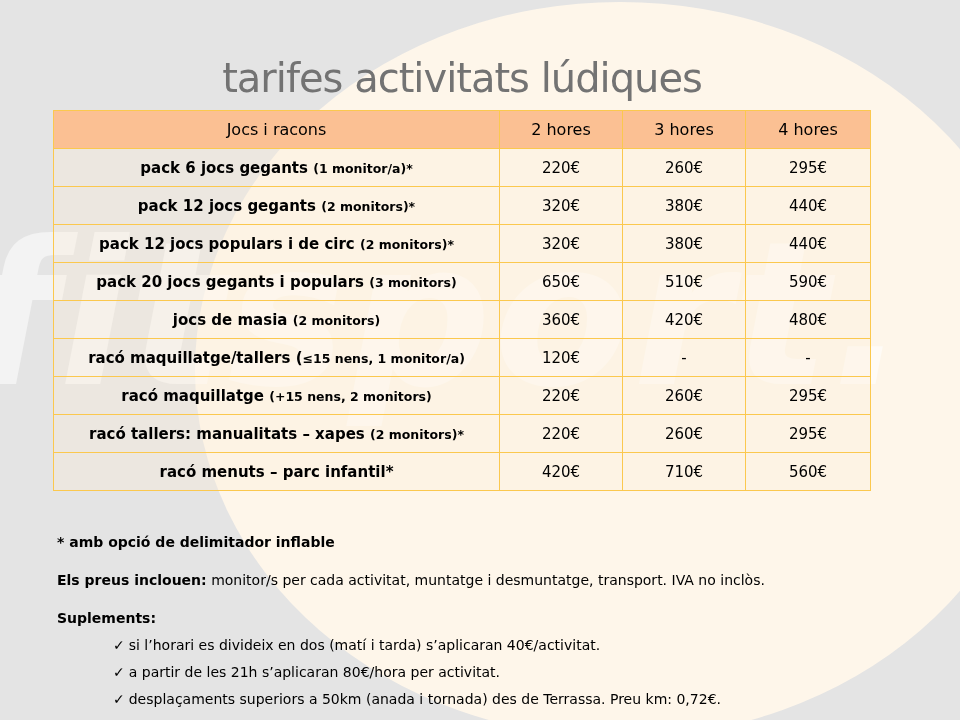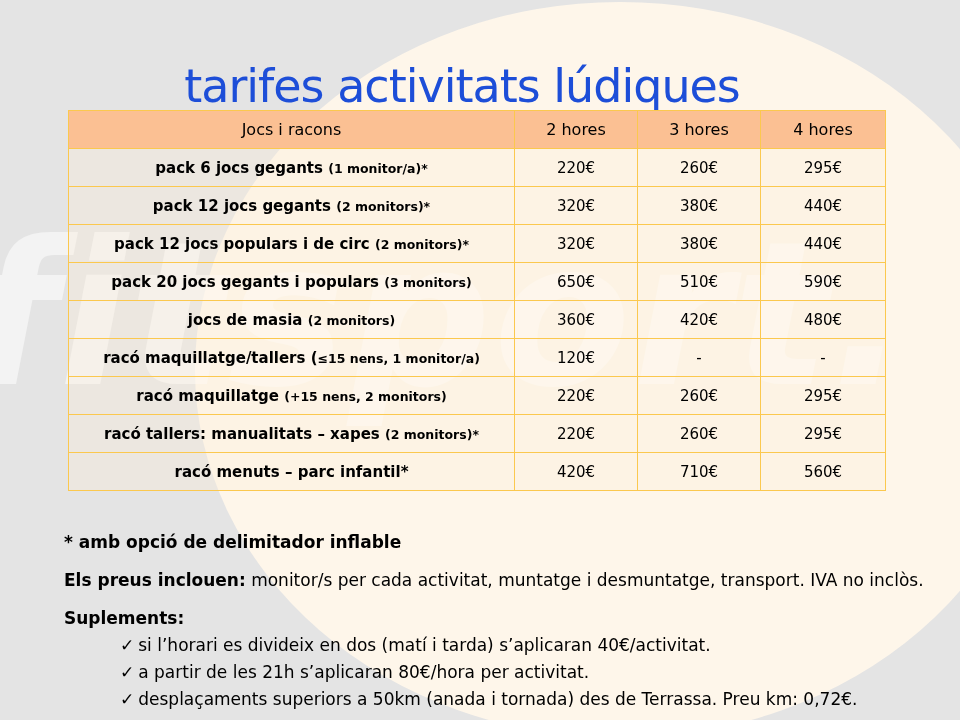--- a/index.html
+++ b/index.html
@@ -14,40 +14,40 @@
       border-radius:50%; background:#fef6ea;
     }
     .watermark {
       position:absolute; left:-30px; top:215px;
       font-family:"DejaVu Sans", sans-serif; font-weight:bold; font-style:italic;
       font-size:200px; letter-spacing:2px; color:rgba(255,255,255,0.55);
       white-space:nowrap; line-height:1;
     }
     .title {
       position:absolute; left:0; top:28px; width:924px; text-align:center;
-      font-family:"DejaVu Sans", sans-serif; font-size:46px; font-weight:normal;
-      letter-spacing:-1px; color:#1d4ed8;
+      font-family:"DejaVu Sans", sans-serif; font-size:40px; font-weight:normal;
+      letter-spacing:-1px; color:#737373;
     }
     table.rates {
-      position:absolute; left:68px; top:110px; width:817px;
+      position:absolute; left:53px; top:110px; width:817px;
       border-collapse:collapse; table-layout:fixed;
     }
     table.rates th, table.rates td {
       border:1.5px solid #fbc84e; height:37px; padding:0; text-align:center;
       vertical-align:middle;
     }
     table.rates thead th {
       background:#fbc093; font-weight:normal; font-size:16px; height:37px;
     }
     table.rates td { background:rgba(253,239,218,0.35); font-size:15px; }
     table.rates td.name { font-weight:bold; font-size:15px; }
     table.rates td.name .note { font-size:12.5px; }
     col.c0 { width:446px; } col.c1 { width:123px; } col.c2 { width:123px; } col.c3 { width:125px; }
     .notes {
-      position:absolute; left:64px; top:533px; font-size:17px; line-height:19px;
+      position:absolute; left:57px; top:533px; font-size:14px; line-height:19px;
     }
     .notes .b { font-weight:bold; }
     .notes p { margin:0; }
     .notes .gap { height:19px; }
     .notes ul { list-style:none; margin:0; padding:0 0 0 48px; }
     .notes li { margin:8px; }
     .notes li .check { margin-right:4px; }
   </style>
 </head>
 <body>

